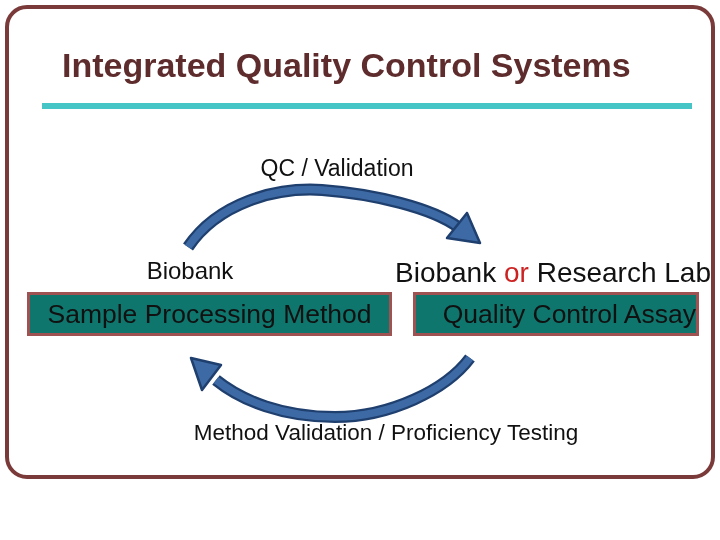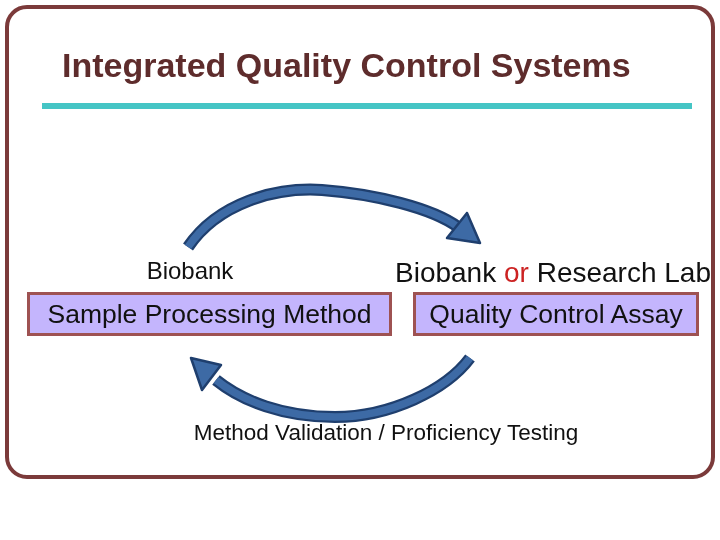--- a/index.html
+++ b/index.html
@@ -42,28 +42,28 @@
   .qc-label{left:157px;top:155px;width:360px;font-size:23px;}
   .biobank-label{left:90px;top:257px;width:200px;font-size:24px;}
   .right-label{left:395px;top:257px;width:300px;font-size:28px;}
   .right-label .or{color:var(--c-or_red,#cc2222);}
   .bottom-label{left:186px;top:420px;width:400px;font-size:22.5px;}
   .shape-box{
     position:absolute;
     top:292px;height:44px;
     box-sizing:border-box;
     border:3px solid var(--c-box_border,#9e5252);
-    background:#c4b5fd;
+    background:#0f766e;
     display:flex;align-items:center;justify-content:center;
     font-size:26.5px;
     white-space:nowrap;
     color:var(--c-text,#111);
   }
   .left-box{left:27px;width:365px;}
-  .right-box{left:413px;width:286px;}
+  .right-box{left:413px;width:286px;justify-content:flex-end;}
   .arrow-svg{position:absolute;overflow:visible;}
   .top-arrow{left:170px;top:183px;}
   .bottom-arrow{left:168px;top:344px;}
   .arrow-under{fill:none;stroke:var(--c-arrow_outline,#1f3f6e);stroke-width:12;}
   .arrow-over{fill:none;stroke:var(--c-arrow_fill,#3d6aa5);stroke-width:7.5;}
   .arrow-head{fill:var(--c-arrow_fill,#3d6aa5);stroke:var(--c-arrow_outline,#1f3f6e);stroke-width:2.5;stroke-linejoin:round;}
   .page-number{
     position:absolute;
     right:38px;top:502px;
     font-size:13px;
@@ -74,20 +74,21 @@
 <body>
 
 <div class="slide">
 
   <div class="frame"></div>
 
   <div class="page-title">Integrated Quality Control Systems</div>
 
   <div class="divider"></div>
 
+  <div class="lbl qc-label">QC / Validation</div>
 
   <svg class="arrow-svg top-arrow" width="330" height="78" viewBox="0 0 330 78">
     <path class="arrow-under" d="M 18 64 C 48 20 105 4 152 7 C 205 11 262 25 288 44"></path>
     <path class="arrow-over" d="M 18 64 C 48 20 105 4 152 7 C 205 11 262 25 288 44"></path>
     <polygon class="arrow-head" points="310,60 297,30 277,55"></polygon>
   </svg>
 
   <div class="lbl biobank-label">Biobank</div>
 
   <div class="lbl right-label">

